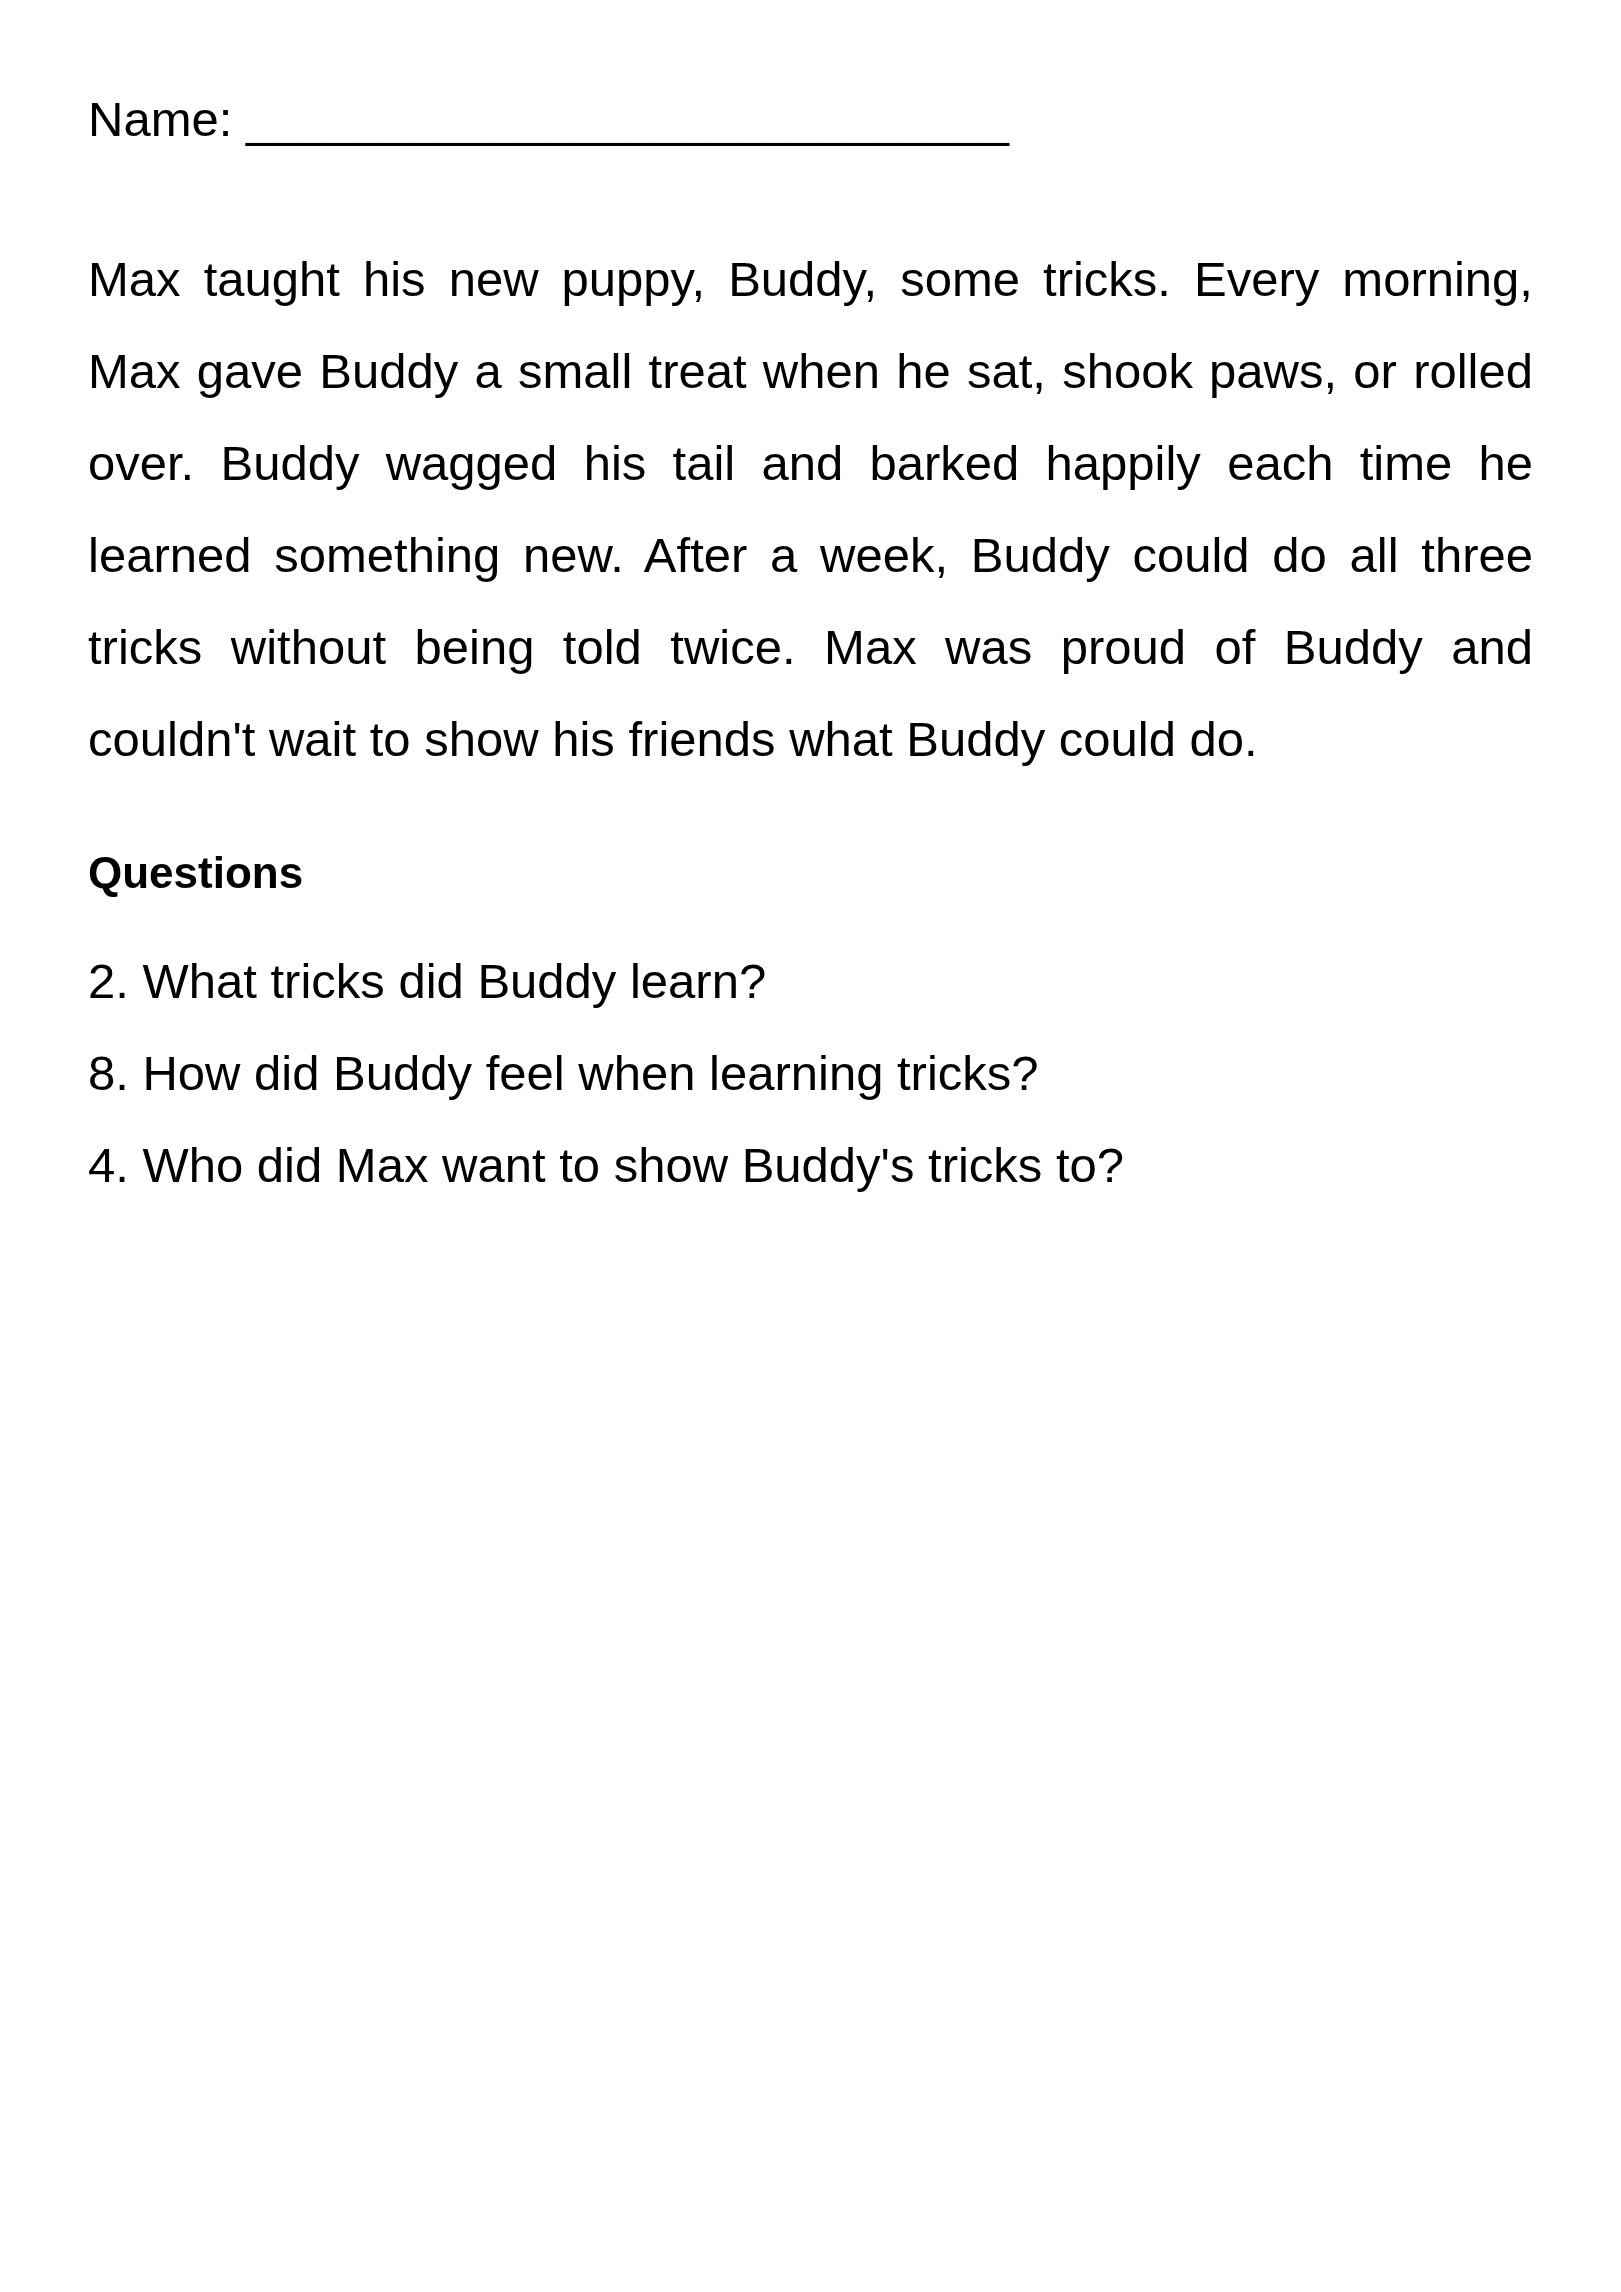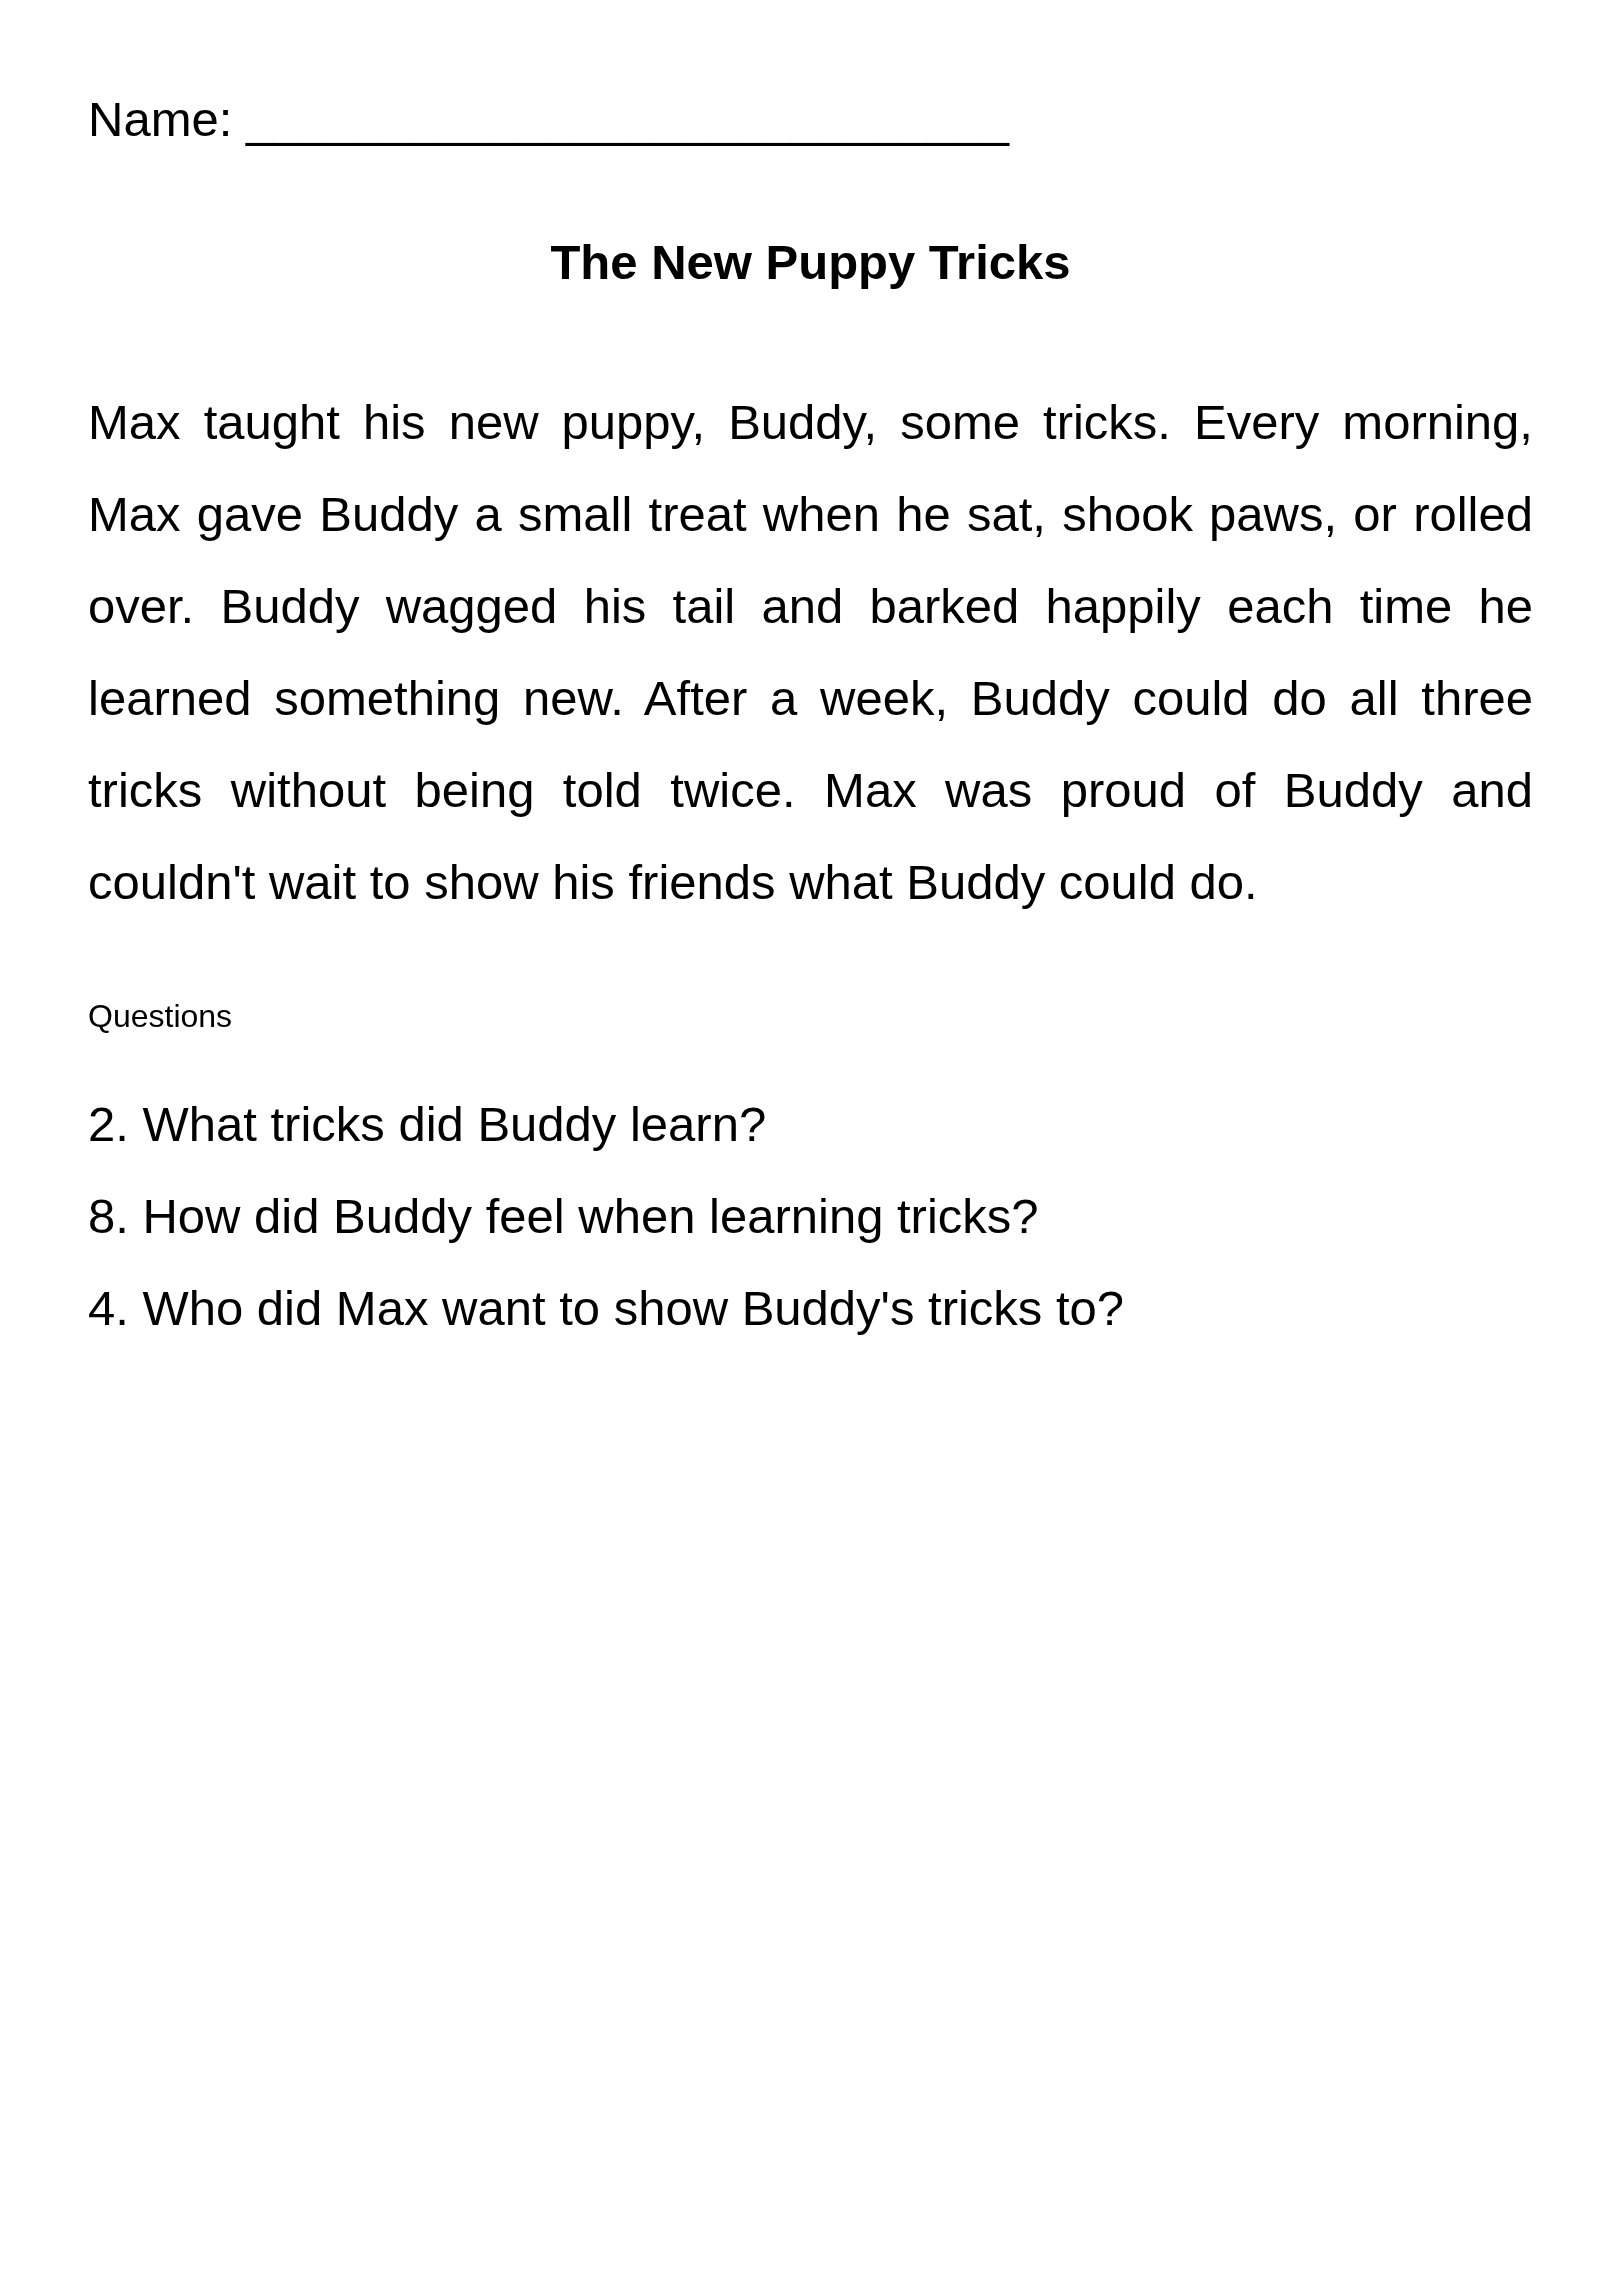--- a/index.html
+++ b/index.html
@@ -42,22 +42,22 @@
   }
   .passage {
     margin: 68px 0 0 0;
     padding: 0;
     text-align: justify;
     text-justify: inter-word;
   }
   .questions-heading {
     margin: 42px 0 0 0;
     padding: 0;
-    font-size: 32px;
-    font-weight: normal;
+    font-size: 44px;
+    font-weight: bold;
     line-height: 92px;
   }
   .questions-list {
     margin-top: 15.7px;
   }
   .question-item {
     line-height: 92px;
   }
 </style>
 </head>
@@ -65,21 +65,20 @@
 
 <div class="page">
 
   <div class="header">
     <div class="field-row">
       <span class="field-label">Name:</span>
       <span class="blank-line">____________________________</span>
     </div>
   </div>
 
-  <h1 class="title">The New Puppy Tricks</h1>
 
   <p class="passage">Max taught his new puppy, Buddy, some tricks. Every morning, Max gave Buddy a small treat when he sat, shook paws, or rolled over. Buddy wagged his tail and barked happily each time he learned something new. After a week, Buddy could do all three tricks without being told twice. Max was proud of Buddy and couldn't wait to show his friends what Buddy could do.</p>
 
   <h2 class="questions-heading">Questions</h2>
 
   <div class="questions-list">
     <div class="question-item">2. What tricks did Buddy learn?</div>
     <div class="question-item">8. How did Buddy feel when learning tricks?</div>
     <div class="question-item">4. Who did Max want to show Buddy's tricks to?</div>
   </div>

